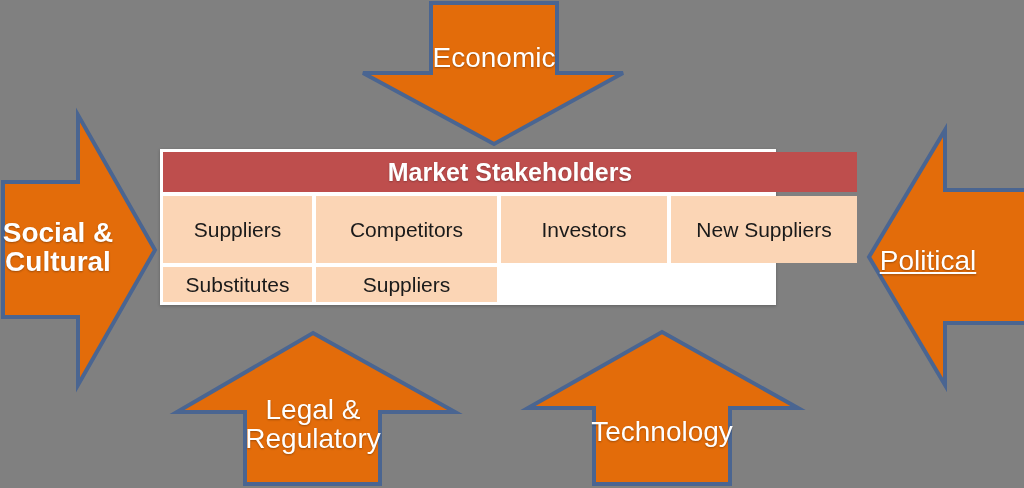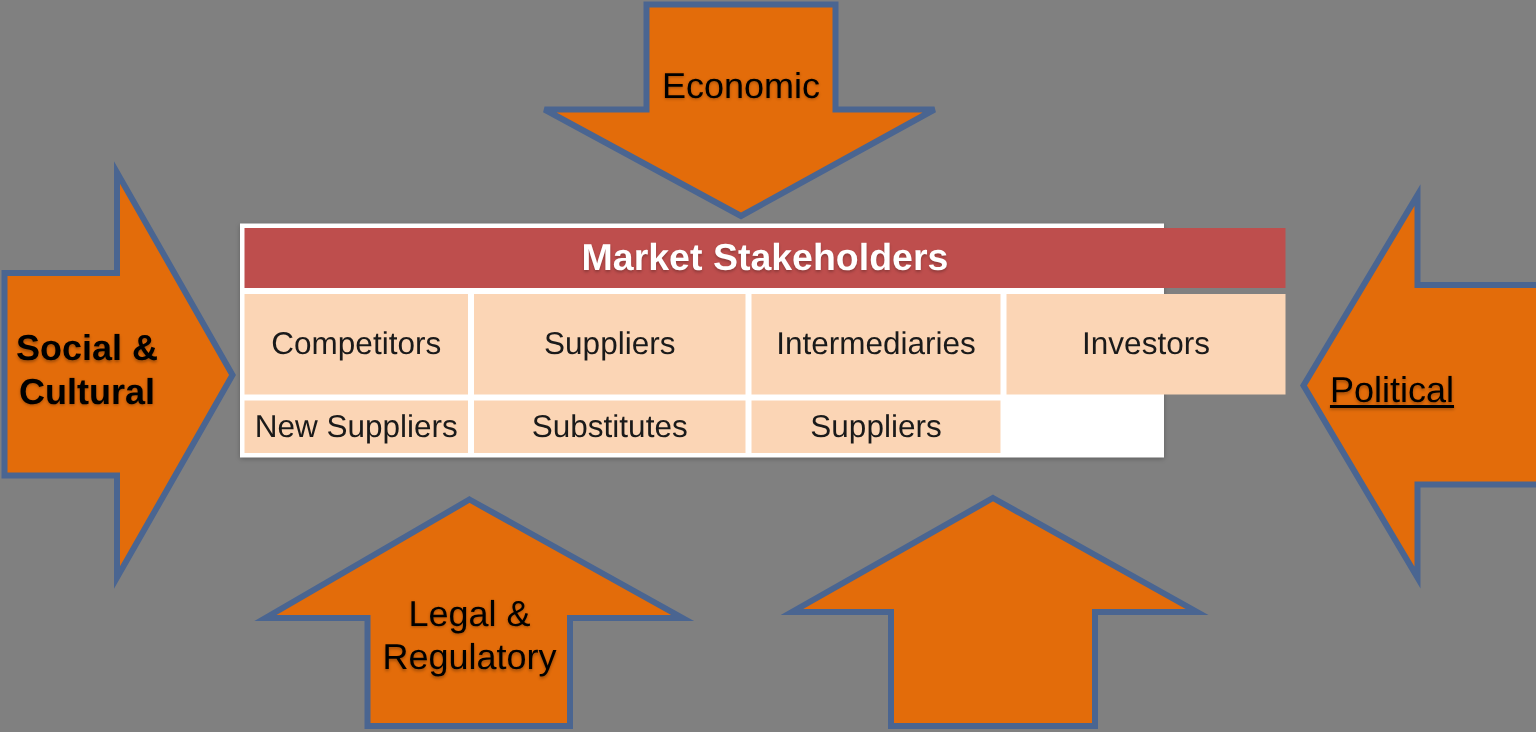--- a/index.html
+++ b/index.html
@@ -20,22 +20,22 @@
   }
   .arrow-shape {
     fill: #E36C0A;
     stroke: #4A6591;
     stroke-width: 4;
     stroke-linejoin: miter;
   }
 
   .arrow-label {
     position: absolute;
-    color: #000000;
-    font-size: 24px;
+    color: #ffffff;
+    font-size: 28px;
     line-height: 29px;
     text-align: center;
     white-space: pre-line;
     text-shadow: 0 1px 2px rgba(0,0,0,0.30);
   }
 
   .stakeholder-table {
     position: absolute;
     left: 160px;
     top: 149px;
@@ -89,27 +89,27 @@
   <div class="arrow-label" style="left:404px; top:43px; width:180px;">Economic</div>
 
   <div class="arrow-label" style="left:0px; top:218px; width:116px;font-weight:bold;">Social &amp;
 Cultural</div>
 
   <div class="arrow-label" style="left:871px; top:246px; width:114px;text-decoration:underline;">Political</div>
 
   <div class="arrow-label" style="left:233px; top:395px; width:160px;">Legal &amp;
 Regulatory</div>
 
+  <div class="arrow-label" style="left:572px; top:417px; width:180px;">Technology</div>
 
   <div class="stakeholder-table">
     <div class="table-header">Market Stakeholders</div>
 
+    <div class="cell">Suppliers</div>
     <div class="cell">Competitors</div>
-    <div class="cell">Suppliers</div>
-    <div class="cell">Intermediaries</div>
 
     <div class="cell">Investors</div>
     <div class="cell">New Suppliers</div>
     <div class="cell">Substitutes</div>
     <div class="cell">Suppliers</div>
   </div>
 
 </div>
 
 </body></html>

